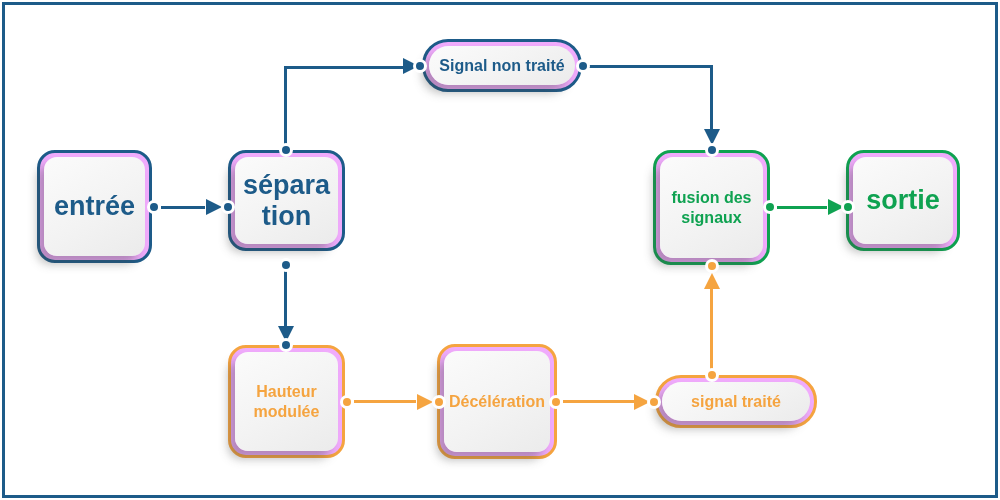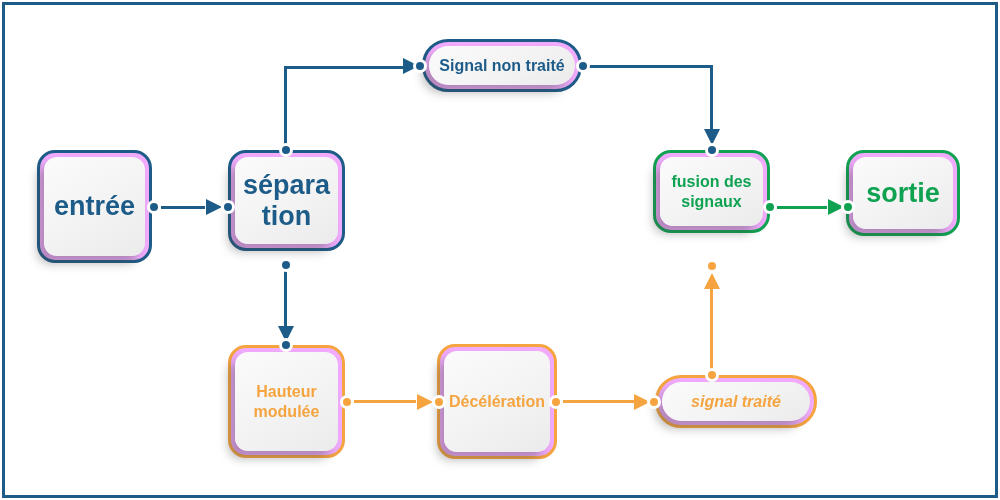--- a/index.html
+++ b/index.html
@@ -71,47 +71,47 @@
 tion</span>
     </div>
   </div>
 
   <div class="node blue pill" style="left:422px;top:39px;width:160px;height:53px;">
     <div class="card">
       <span class="label small">Signal non traité</span>
     </div>
   </div>
 
-  <div class="node green" style="left:653px;top:150px;width:117px;height:83px;padding-left:48px;">
+  <div class="node green" style="left:653px;top:150px;width:117px;height:115px;padding-left:48px;">
     <div class="card">
       <span class="label small">fusion des
 signaux</span>
     </div>
   </div>
 
-  <div class="node green" style="left:846px;top:150px;width:114px;height:86px;">
+  <div class="node green" style="left:846px;top:150px;width:114px;height:101px;">
     <div class="card">
       <span class="label big">sortie</span>
     </div>
   </div>
 
   <div class="node orange" style="left:437px;top:344px;width:120px;height:115px;">
     <div class="card">
       <span class="label small">Décélération</span>
     </div>
   </div>
 
   <div class="node orange" style="left:228px;top:345px;width:117px;height:113px;">
     <div class="card">
       <span class="label small">Hauteur
 modulée</span>
     </div>
   </div>
 
-  <div class="node orange pill" style="left:655px;top:375px;width:162px;height:53px;font-style:italic;">
+  <div class="node orange pill" style="left:655px;top:375px;width:162px;height:53px;">
     <div class="card">
       <span class="label small">signal traité</span>
     </div>
   </div>
 
   <div>
     <div class="hline blue" style="left:161px;top:205.5px;width:44px;"></div>
     <div class="arr right blue" style="left:206px;top:199px;"></div>
     <div class="dot blue" style="left:150px;top:203px;"></div>
     <div class="dot blue" style="left:224px;top:203px;"></div>

